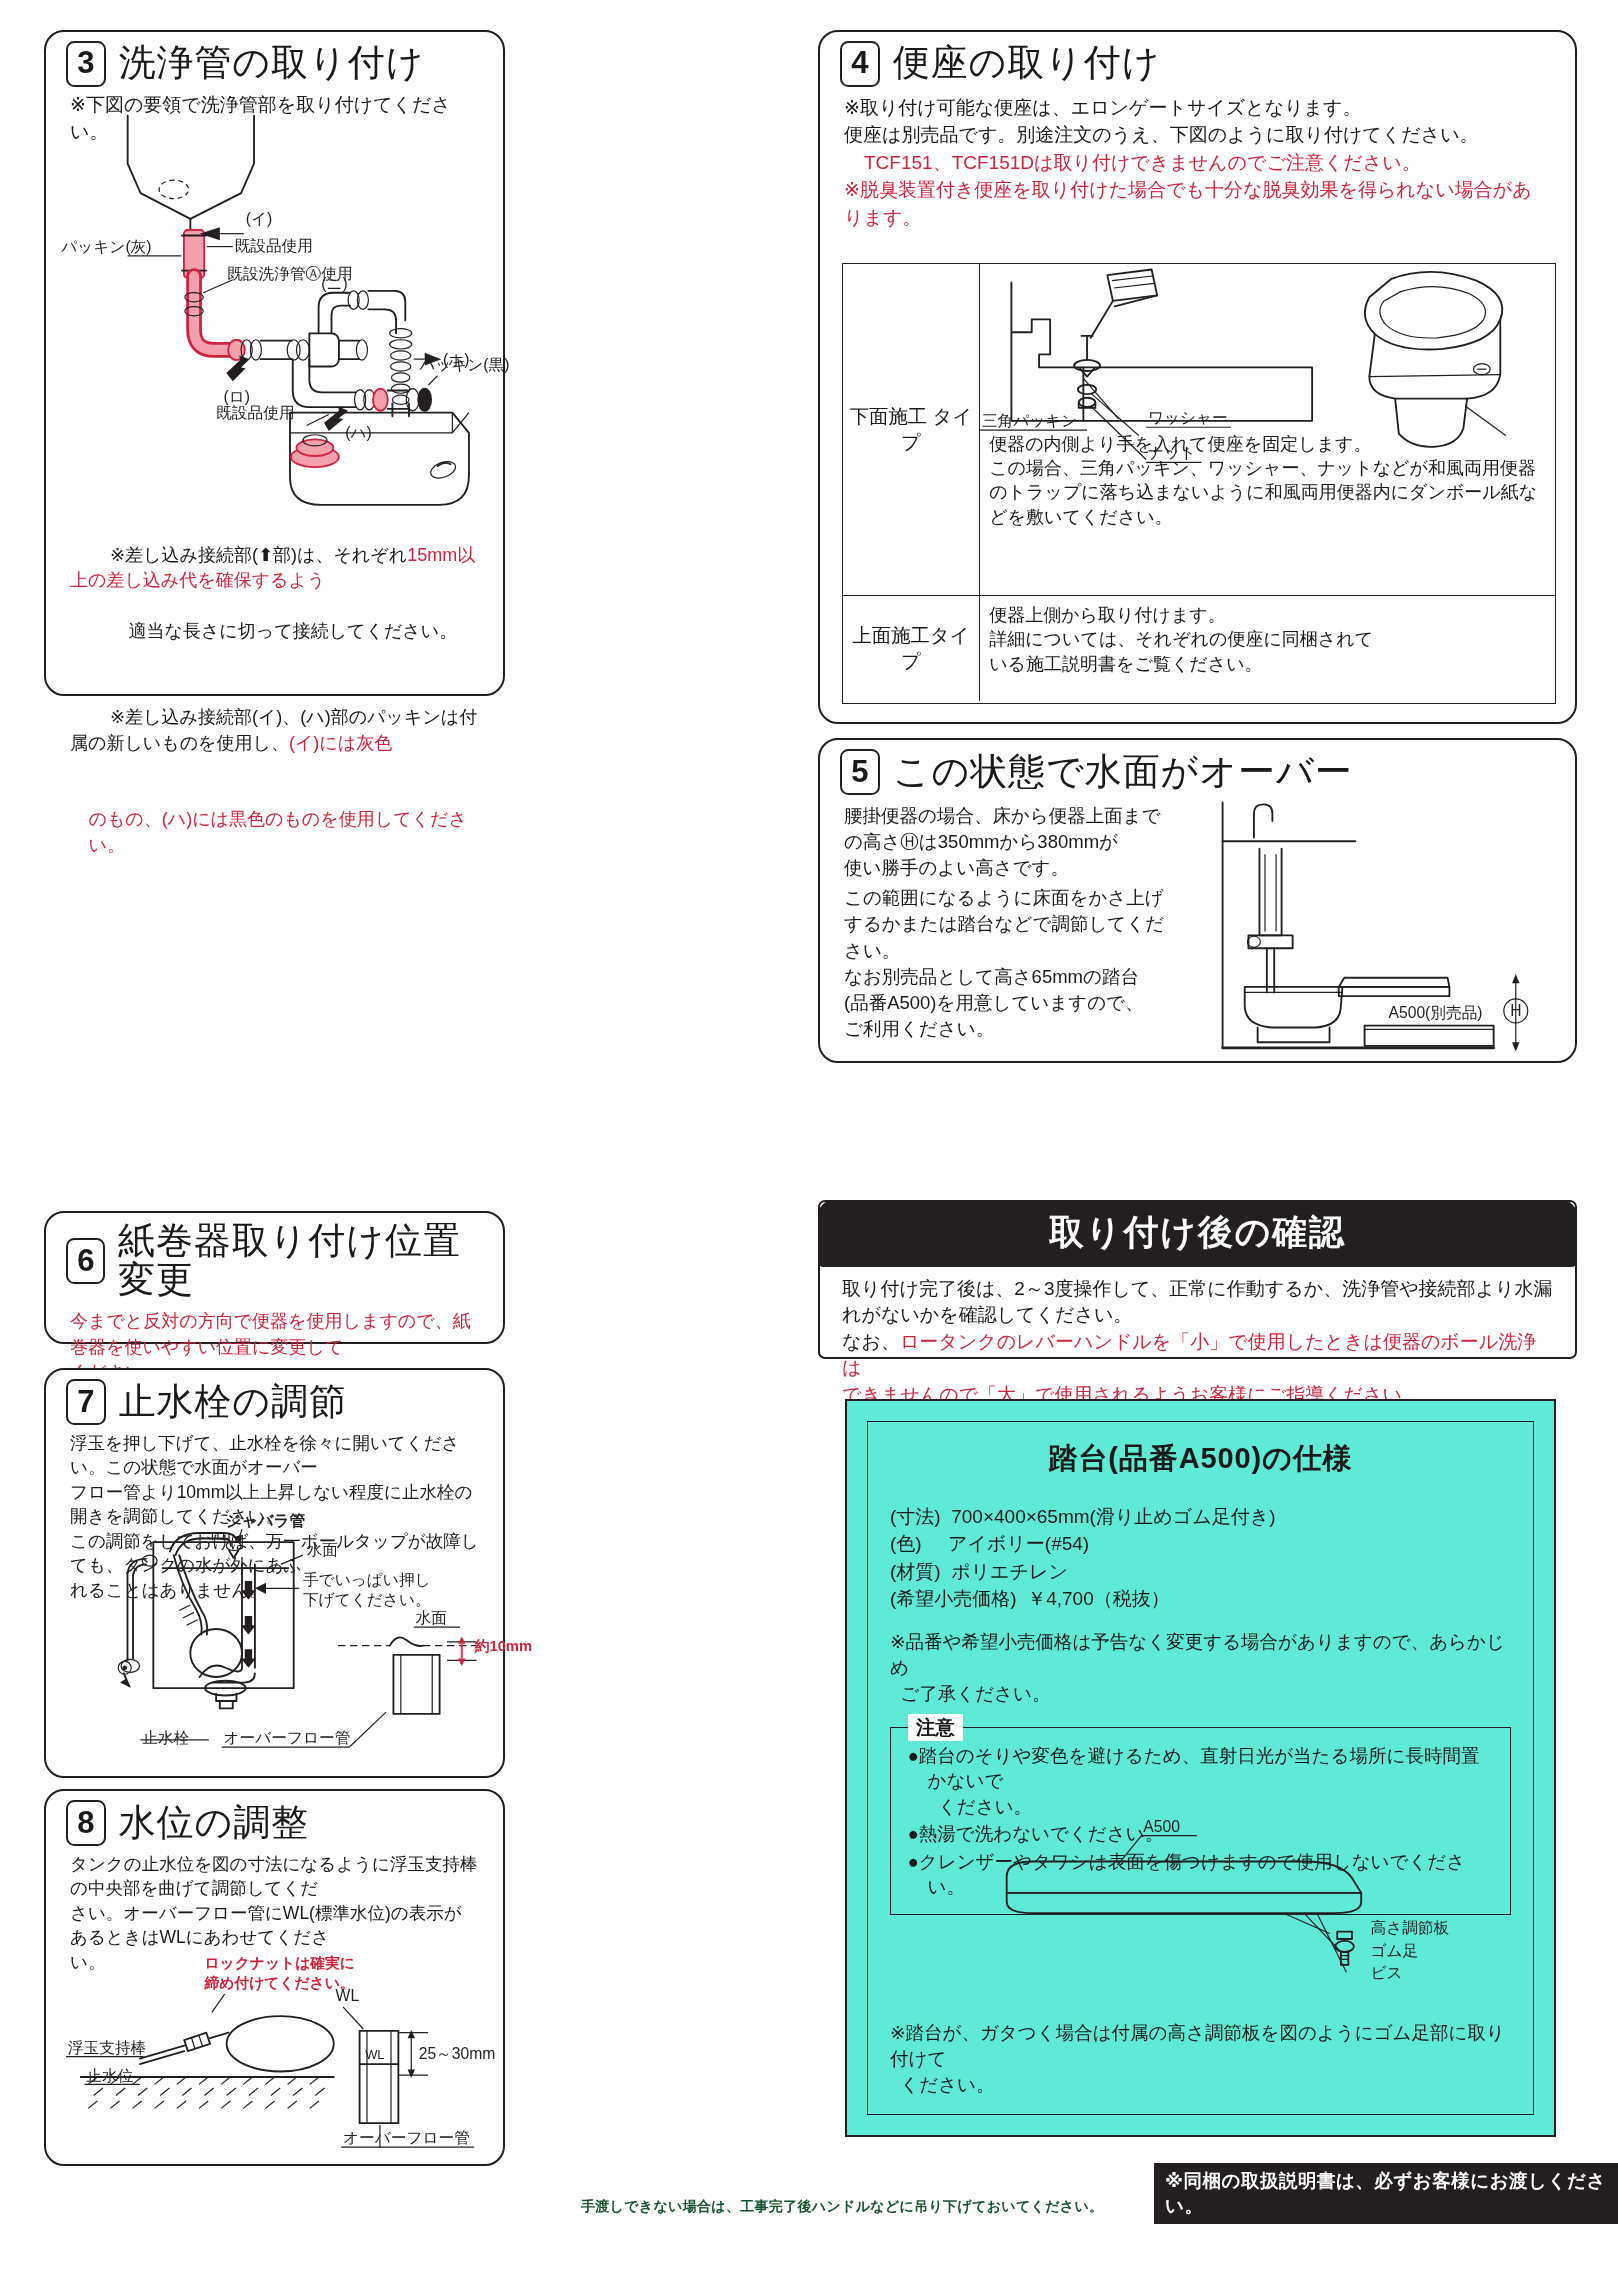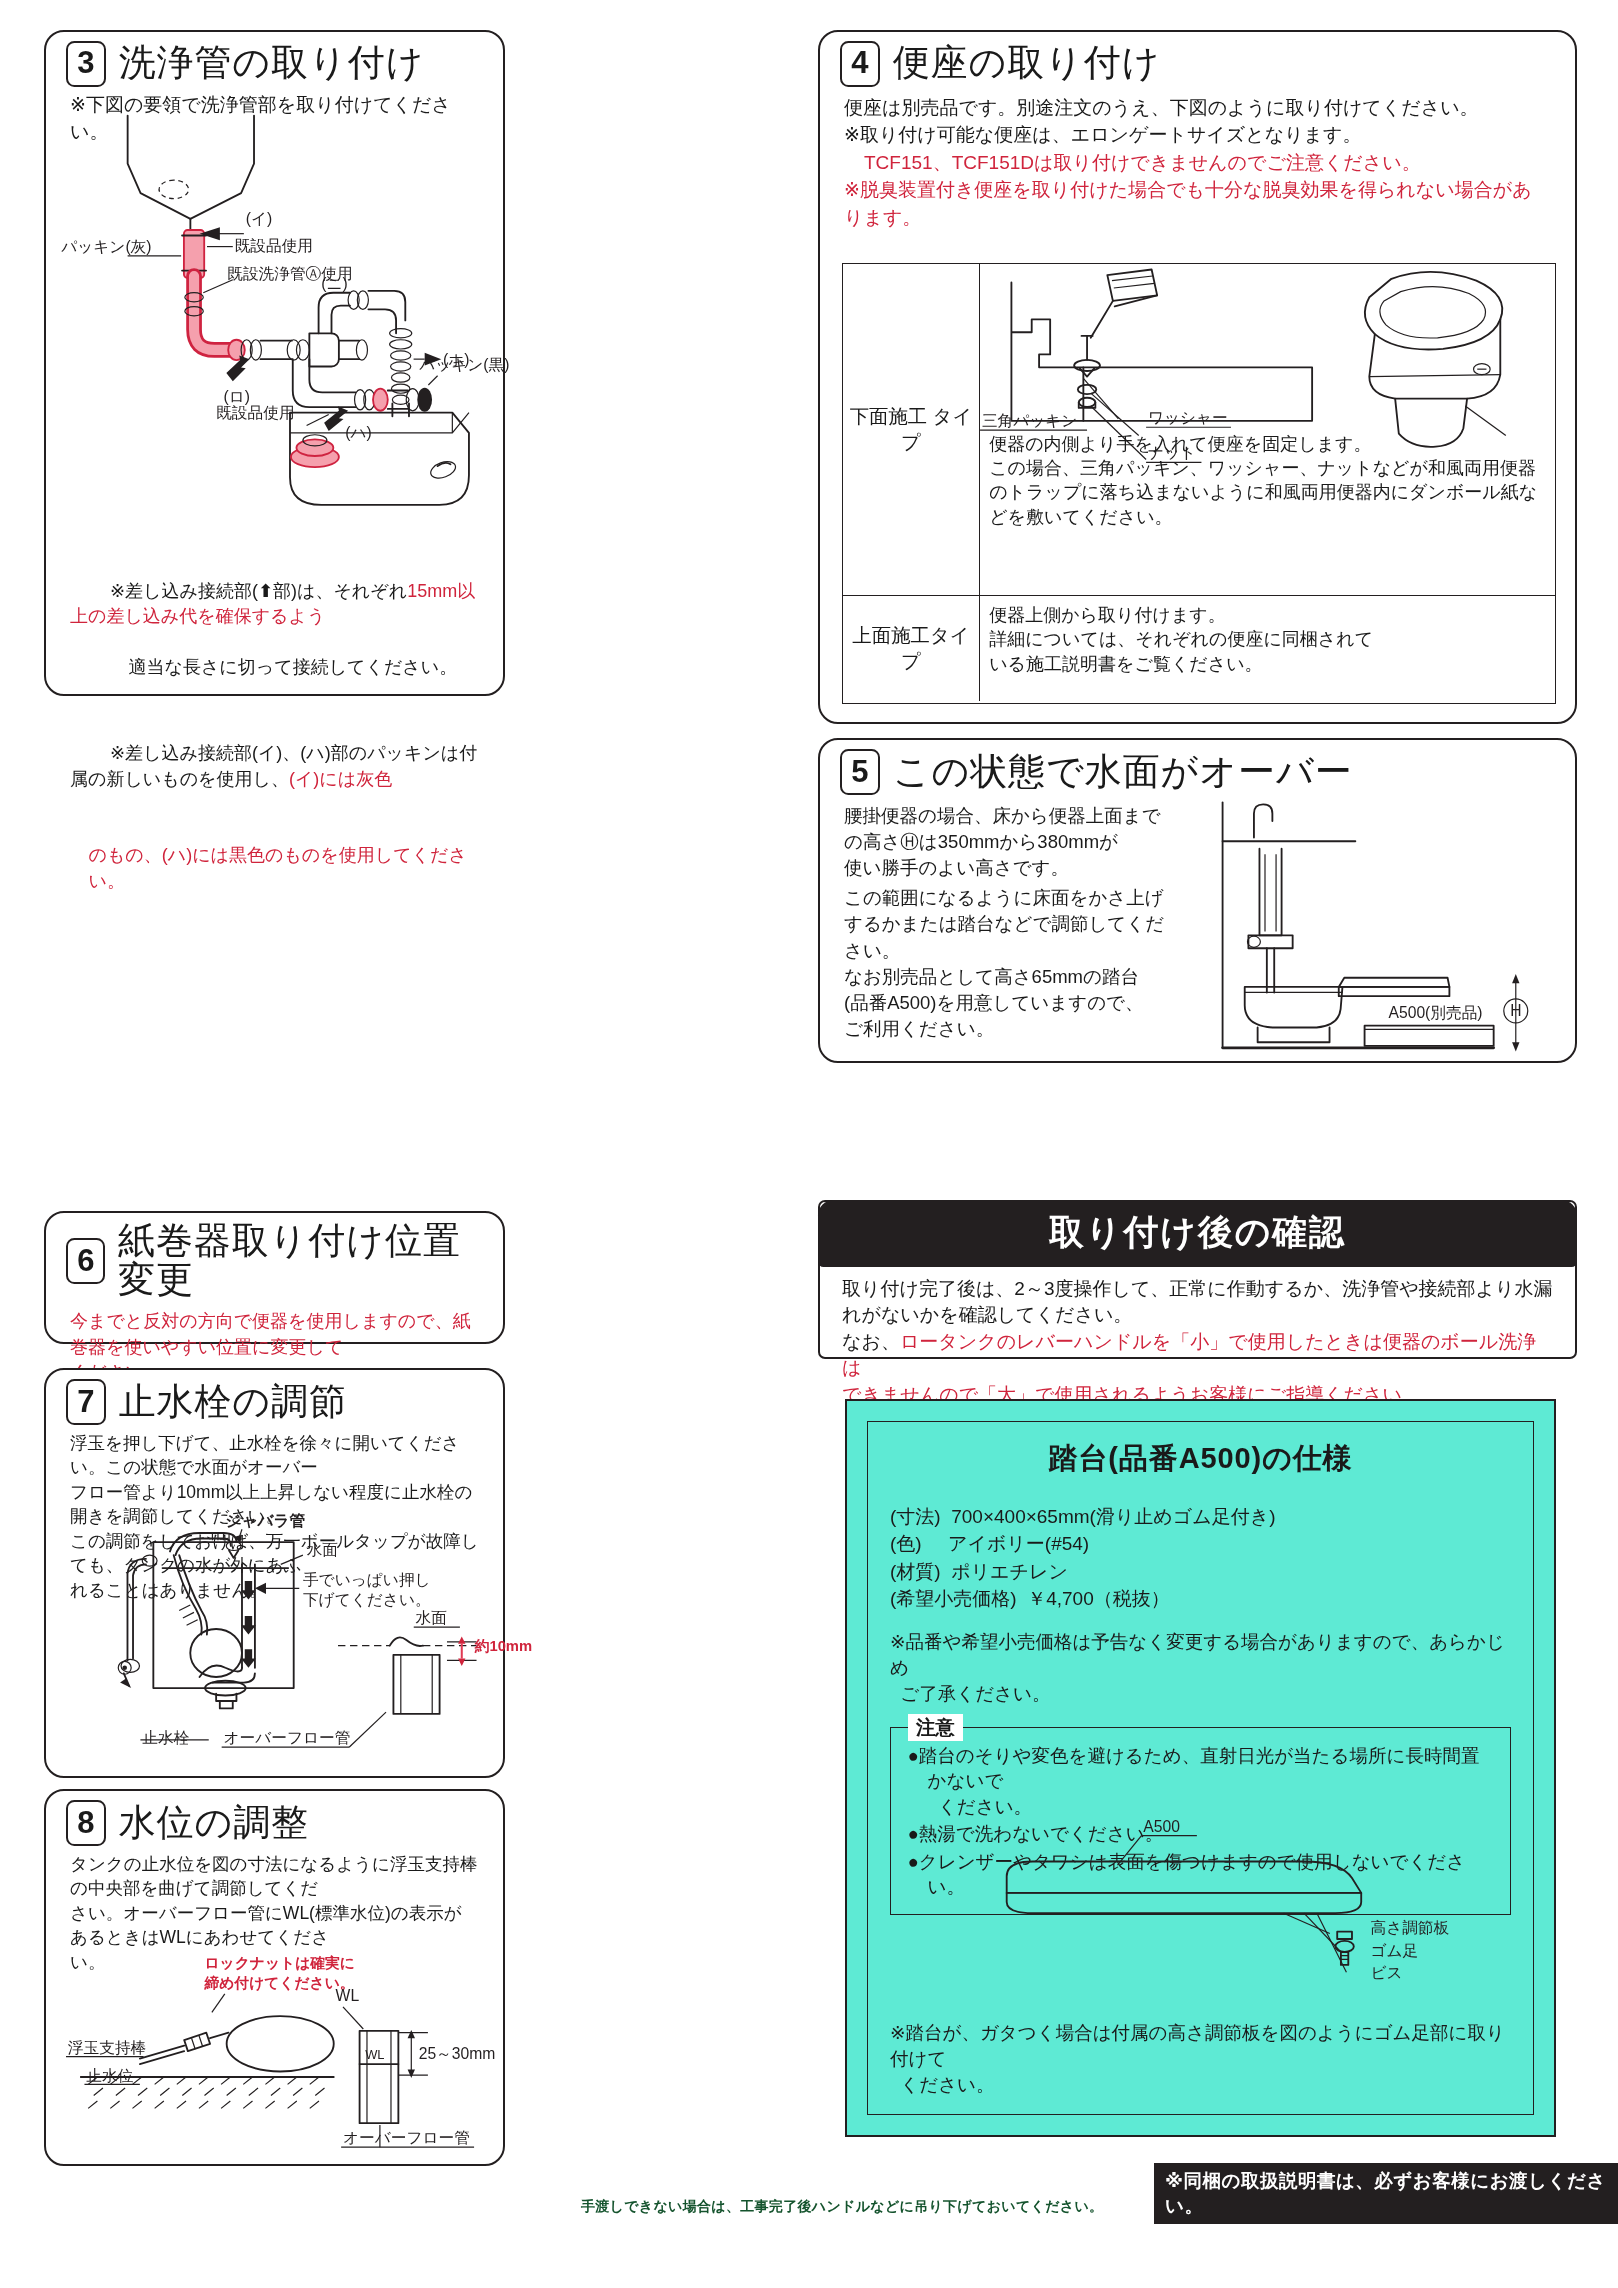--- a/index.html
+++ b/index.html
@@ -242,40 +242,40 @@
         <path class="thin" d="M408,300 L418,290"></path>
         <text class="lbl" x="398" y="284">パッキン(黒)</text>
 
         <path class="thin" d="M300,332 L276,344"></path>
         <text class="lbl" x="178" y="336">既設品使用</text>
 
         <text class="lbl" x="318" y="358">(ハ)</text>
       </svg>
     </div>
 
-    <div style="position:absolute; left:0; top:516px; width:100%;">
+    <div style="position:absolute; left:0; top:480px; width:100%;">
       <div class="body-txt sm" style="padding-bottom:3.7px;">
         <span>※差し込み接続部(</span><span style="font-weight:bold;">⬆</span><span>部)は、それぞれ</span><span class="red">15mm以上の差し込み代を確保するよう</span><br>
         <span style="padding-left:18.5px; display:inline-block;">適当な長さに切って接続してください。</span>
       </div>
       <div class="body-txt sm">
         <span>※差し込み接続部(イ)、(ハ)部のパッキンは付属の新しいものを使用し、</span><span class="red">(イ)には灰色</span><br>
         <span class="red" style="padding-left:18.5px; display:inline-block;">のもの、(ハ)には黒色のものを使用してください。</span>
       </div>
     </div>
   </div>
 
   <div class="panel" style="left:818px; top:29.5px; width:759px; height:694px;">
     <div class="sec-head">
       <div class="num-box">4</div>
       <div class="sec-title">便座の取り付け</div>
     </div>
     <div style="padding:5.5px 24px 0 24px;">
+      <div style="font-size:19px; line-height:1.44;">※取り付け可能な便座は、エロンゲートサイズとなります。</div>
       <div style="font-size:19px; line-height:1.44;">便座は別売品です。別途注文のうえ、下図のように取り付けてください。</div>
-      <div style="font-size:19px; line-height:1.44;">※取り付け可能な便座は、エロンゲートサイズとなります。</div>
       <div class="red" style="font-size:19px; line-height:1.44; padding-left:20px;">TCF151、TCF151Dは取り付けできませんのでご注意ください。</div>
       <div class="red" style="font-size:19px; line-height:1.44;">※脱臭装置付き便座を取り付けた場合でも十分な脱臭効果を得られない場合があります。</div>
     </div>
 
     <div class="tbl" style="left:22px; top:231px; width:714px; height:441px;">
       <div class="row" style="height:332px;">
         <div class="c1">下面施工
 タイプ</div>
         <div class="c2">
 

